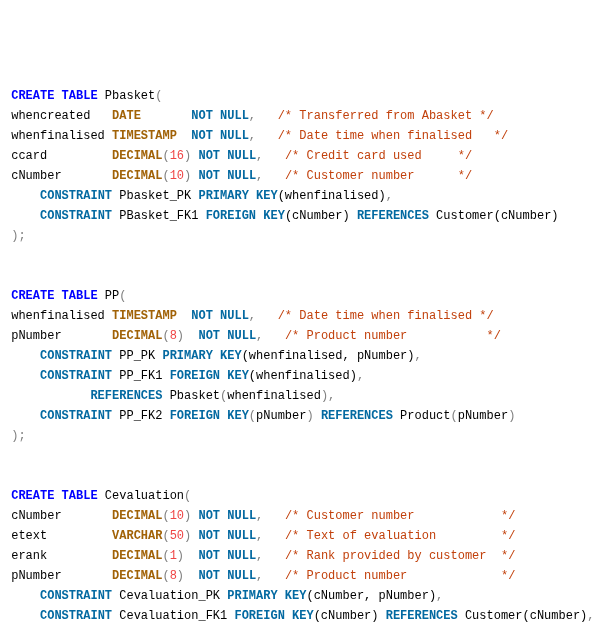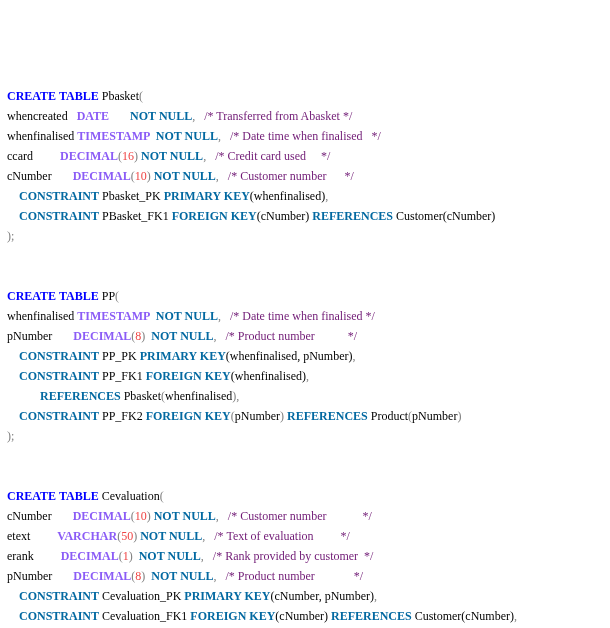--- a/index.html
+++ b/index.html
@@ -7,26 +7,26 @@
     padding: 6px 4px;
     background: #ffffff;
     font-family: Consolas, 'Courier New', monospace;
     font-size: 12px;
     line-height: 20px;
     color: #000000;
     white-space: pre;
   }
   .kw  { color: #0000ff; font-weight: bold; }   
   .kw2 { color: #0369a1; font-weight: bold; }   
-  .typ { color: #8b5cf6; font-weight: bold; }   
+  .typ { color: #a16207; font-weight: bold; }   
   .num { color: #ef4444; }                      
-  .com { color: #701a75; }                      
+  .com { color: #c2410c; }                      
   .pl  { color: #000000; }                      
   .pun { color: #808080; }                      
-  .line { display: block; font-family: Liberation Serif, serif; }
+  .line { display: block; }
 </style>
 </head>
 <body>
 
 
 
 <div id="code-root"><span class="line"><span class="pun"> </span><span class="kw">CREATE TABLE</span><span class="pl"> Pbasket</span><span class="pun">(</span></span><span class="line"><span class="pl"> whencreated   </span><span class="typ">DATE       </span><span class="kw2">NOT NULL</span><span class="pun">,</span><span class="pl">   </span><span class="com">/* Transferred from Abasket */</span></span><span class="line"><span class="pl"> whenfinalised </span><span class="typ">TIMESTAMP  </span><span class="kw2">NOT NULL</span><span class="pun">,</span><span class="pl">   </span><span class="com">/* Date time when finalised   */</span></span><span class="line"><span class="pl"> ccard         </span><span class="typ">DECIMAL</span><span class="pun">(</span><span class="num">16</span><span class="pun">)</span><span class="pl"> </span><span class="kw2">NOT NULL</span><span class="pun">,</span><span class="pl">   </span><span class="com">/* Credit card used     */</span></span><span class="line"><span class="pl"> cNumber       </span><span class="typ">DECIMAL</span><span class="pun">(</span><span class="num">10</span><span class="pun">)</span><span class="pl"> </span><span class="kw2">NOT NULL</span><span class="pun">,</span><span class="pl">   </span><span class="com">/* Customer number      */</span></span><span class="line"><span class="pl">     </span><span class="kw2">CONSTRAINT</span><span class="pl"> Pbasket_PK </span><span class="kw2">PRIMARY KEY</span><span class="pl">(whenfinalised)</span><span class="pun">,</span></span><span class="line"><span class="pl">     </span><span class="kw2">CONSTRAINT</span><span class="pl"> PBasket_FK1 </span><span class="kw2">FOREIGN KEY</span><span class="pl">(cNumber)</span><span class="pl"> </span><span class="kw2">REFERENCES</span><span class="pl"> Customer(cNumber)</span></span><span class="line"><span class="pun"> );</span></span><span class="line"><span class="pl"> </span></span><span class="line"><span class="pl"> </span></span><span class="line"><span class="pun"> </span><span class="kw">CREATE TABLE</span><span class="pl"> PP</span><span class="pun">(</span></span><span class="line"><span class="pl"> whenfinalised </span><span class="typ">TIMESTAMP  </span><span class="kw2">NOT NULL</span><span class="pun">,</span><span class="pl">   </span><span class="com">/* Date time when finalised */</span></span><span class="line"><span class="pl"> pNumber       </span><span class="typ">DECIMAL</span><span class="pun">(</span><span class="num">8</span><span class="pun">)</span><span class="pl">  </span><span class="kw2">NOT NULL</span><span class="pun">,</span><span class="pl">   </span><span class="com">/* Product number           */</span></span><span class="line"><span class="pl">     </span><span class="kw2">CONSTRAINT</span><span class="pl"> PP_PK </span><span class="kw2">PRIMARY KEY</span><span class="pl">(whenfinalised, pNumber)</span><span class="pun">,</span></span><span class="line"><span class="pl">     </span><span class="kw2">CONSTRAINT</span><span class="pl"> PP_FK1 </span><span class="kw2">FOREIGN KEY</span><span class="pl">(whenfinalised)</span><span class="pun">,</span></span><span class="line"><span class="pl">            </span><span class="kw2">REFERENCES</span><span class="pl"> Pbasket</span><span class="pun">(</span><span class="pl">whenfinalised</span><span class="pun">)</span><span class="pun">,</span></span><span class="line"><span class="pl">     </span><span class="kw2">CONSTRAINT</span><span class="pl"> PP_FK2 </span><span class="kw2">FOREIGN KEY</span><span class="pun">(</span><span class="pl">pNumber</span><span class="pun">)</span><span class="pl"> </span><span class="kw2">REFERENCES</span><span class="pl"> Product</span><span class="pun">(</span><span class="pl">pNumber</span><span class="pun">)</span></span><span class="line"><span class="pun"> );</span></span><span class="line"><span class="pl"> </span></span><span class="line"><span class="pl"> </span></span><span class="line"><span class="pun"> </span><span class="kw">CREATE TABLE</span><span class="pl"> Cevaluation</span><span class="pun">(</span></span><span class="line"><span class="pl"> cNumber       </span><span class="typ">DECIMAL</span><span class="pun">(</span><span class="num">10</span><span class="pun">)</span><span class="pl"> </span><span class="kw2">NOT NULL</span><span class="pun">,</span><span class="pl">   </span><span class="com">/* Customer number            */</span></span><span class="line"><span class="pl"> etext         </span><span class="typ">VARCHAR</span><span class="pun">(</span><span class="num">50</span><span class="pun">)</span><span class="pl"> </span><span class="kw2">NOT NULL</span><span class="pun">,</span><span class="pl">   </span><span class="com">/* Text of evaluation         */</span></span><span class="line"><span class="pl"> erank         </span><span class="typ">DECIMAL</span><span class="pun">(</span><span class="num">1</span><span class="pun">)</span><span class="pl">  </span><span class="kw2">NOT NULL</span><span class="pun">,</span><span class="pl">   </span><span class="com">/* Rank provided by customer  */</span></span><span class="line"><span class="pl"> pNumber       </span><span class="typ">DECIMAL</span><span class="pun">(</span><span class="num">8</span><span class="pun">)</span><span class="pl">  </span><span class="kw2">NOT NULL</span><span class="pun">,</span><span class="pl">   </span><span class="com">/* Product number             */</span></span><span class="line"><span class="pl">     </span><span class="kw2">CONSTRAINT</span><span class="pl"> Cevaluation_PK </span><span class="kw2">PRIMARY KEY</span><span class="pl">(cNumber, pNumber)</span><span class="pun">,</span></span><span class="line"><span class="pl">     </span><span class="kw2">CONSTRAINT</span><span class="pl"> Cevaluation_FK1 </span><span class="kw2">FOREIGN KEY</span><span class="pl">(cNumber)</span><span class="pl"> </span><span class="kw2">REFERENCES</span><span class="pl"> Customer(cNumber)</span><span class="pun">,</span></span><span class="line"></span></div>
 
 
 

